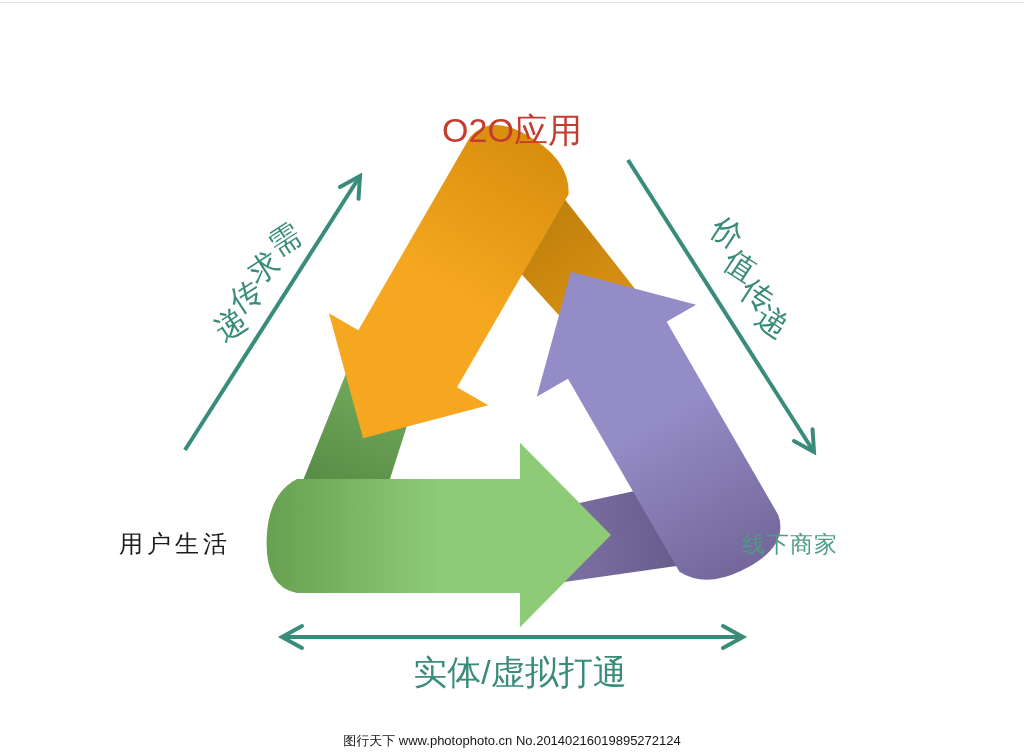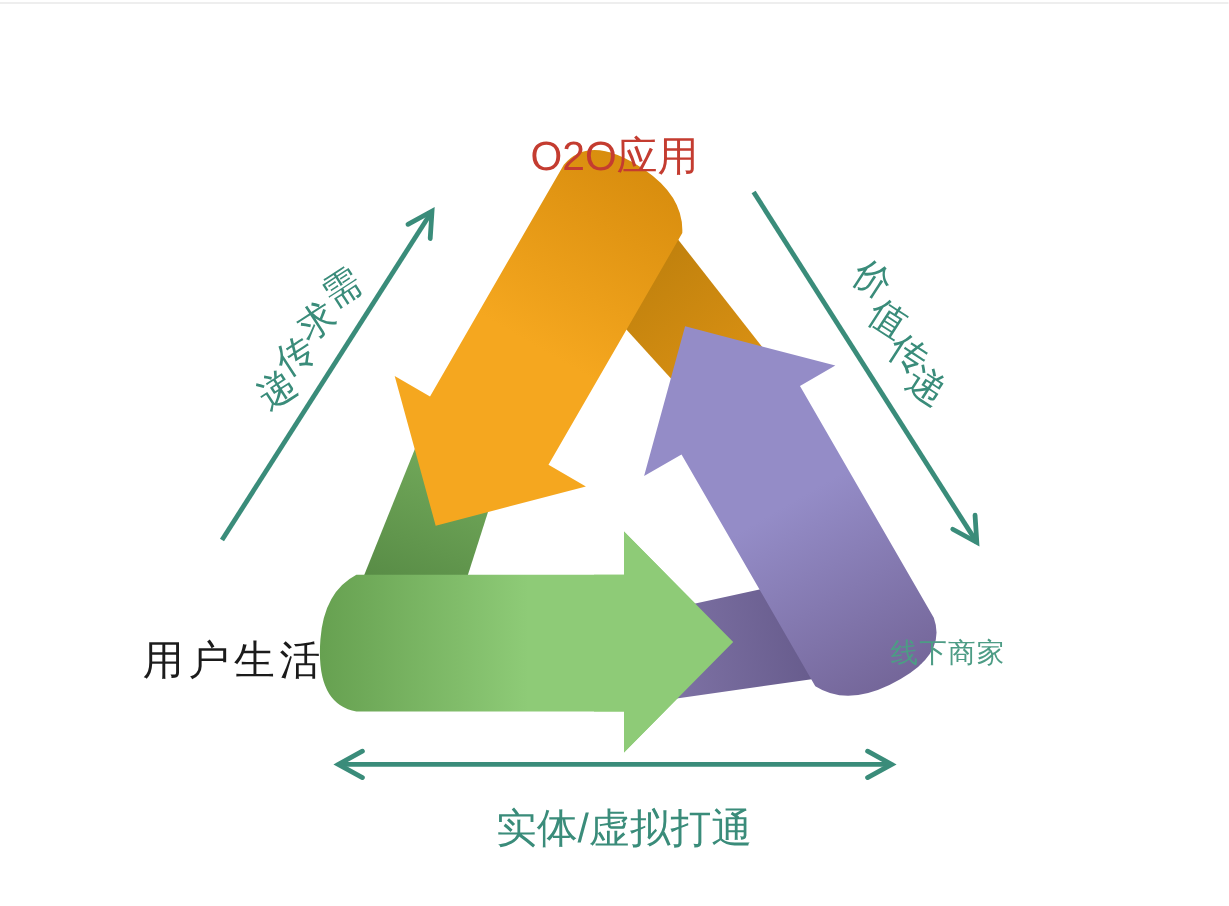--- a/index.html
+++ b/index.html
@@ -2,23 +2,23 @@
 <html style="--teal: #3a8c7a; --teal-light: #4d9c85; --red: #c43c30; --ink: #1b1b1b;"><head>
 <meta charset="utf-8">
 <style>
   html,body{margin:0;padding:0;background:#fff;}
   .stage{position:relative;width:1024px;height:755px;background:#ffffff;overflow:hidden;
          font-family:"Liberation Sans","DejaVu Sans",sans-serif;}
   .top-rule{position:absolute;top:2px;left:0;width:100%;height:1px;background:#e3e3e3;}
   svg.graphic{position:absolute;left:0;top:0;width:1024px;height:755px;display:block;}
   .label{position:absolute;white-space:nowrap;}
   .title{left:50%;top:108px;transform:translateX(-50%);font-size:34px;color:var(--red,#c43c30);}
-  .node-left{left:119px;top:528px;font-size:34px;letter-spacing:4px;color:var(--ink,#1b1b1b);font-weight:500;}
+  .node-left{left:119px;top:528px;font-size:24px;letter-spacing:4px;color:var(--ink,#1b1b1b);font-weight:500;}
   .node-right{left:742px;top:529px;font-size:23px;letter-spacing:1px;color:var(--teal-light,#4d9c85);}
-  .edge-bottom{left:520px;top:650px;transform:translateX(-50%);font-size:34px;color:var(--teal,#3a8c7a);margin-top:18px;}
+  .edge-bottom{left:520px;top:650px;transform:translateX(-50%);font-size:34px;color:var(--teal,#3a8c7a);}
   .watermark{left:50%;top:732px;transform:translateX(-50%);font-size:13px;color:#161616;}
   .dchar{position:absolute;font-size:31px;color:var(--teal,#3a8c7a);}
   .dl{transform:translate(-50%,-50%) rotate(-33deg);}
   .dr{transform:translate(-50%,-50%) rotate(33deg);}
   .dl.c0{left:285px;top:240px}.dl.c1{left:264px;top:268px}.dl.c2{left:246px;top:297px}.dl.c3{left:231px;top:325px}
   .dr.c0{left:727px;top:233px}.dr.c1{left:740px;top:266px}.dr.c2{left:757px;top:295px}.dr.c3{left:772px;top:322px}
   .guide{stroke:var(--teal,#3a8c7a);stroke-width:4;fill:none;}
   .guide-head{stroke:var(--teal,#3a8c7a);fill:none;stroke-width:4;stroke-linecap:round;stroke-linejoin:miter;}
 </style>
 </head>
@@ -96,13 +96,14 @@
 
   <span class="dchar dr c0">价</span>
   <span class="dchar dr c1">值</span>
   <span class="dchar dr c2">传</span>
   <span class="dchar dr c3">递</span>
 
   <div class="label node-left">用户生活</div>
   <div class="label node-right">线下商家</div>
   <div class="label edge-bottom">实体/虚拟打通</div>
 
+  <div class="label watermark">图行天下 www.photophoto.cn  No.20140216019895272124</div>
 </div>
 
 </body></html>

